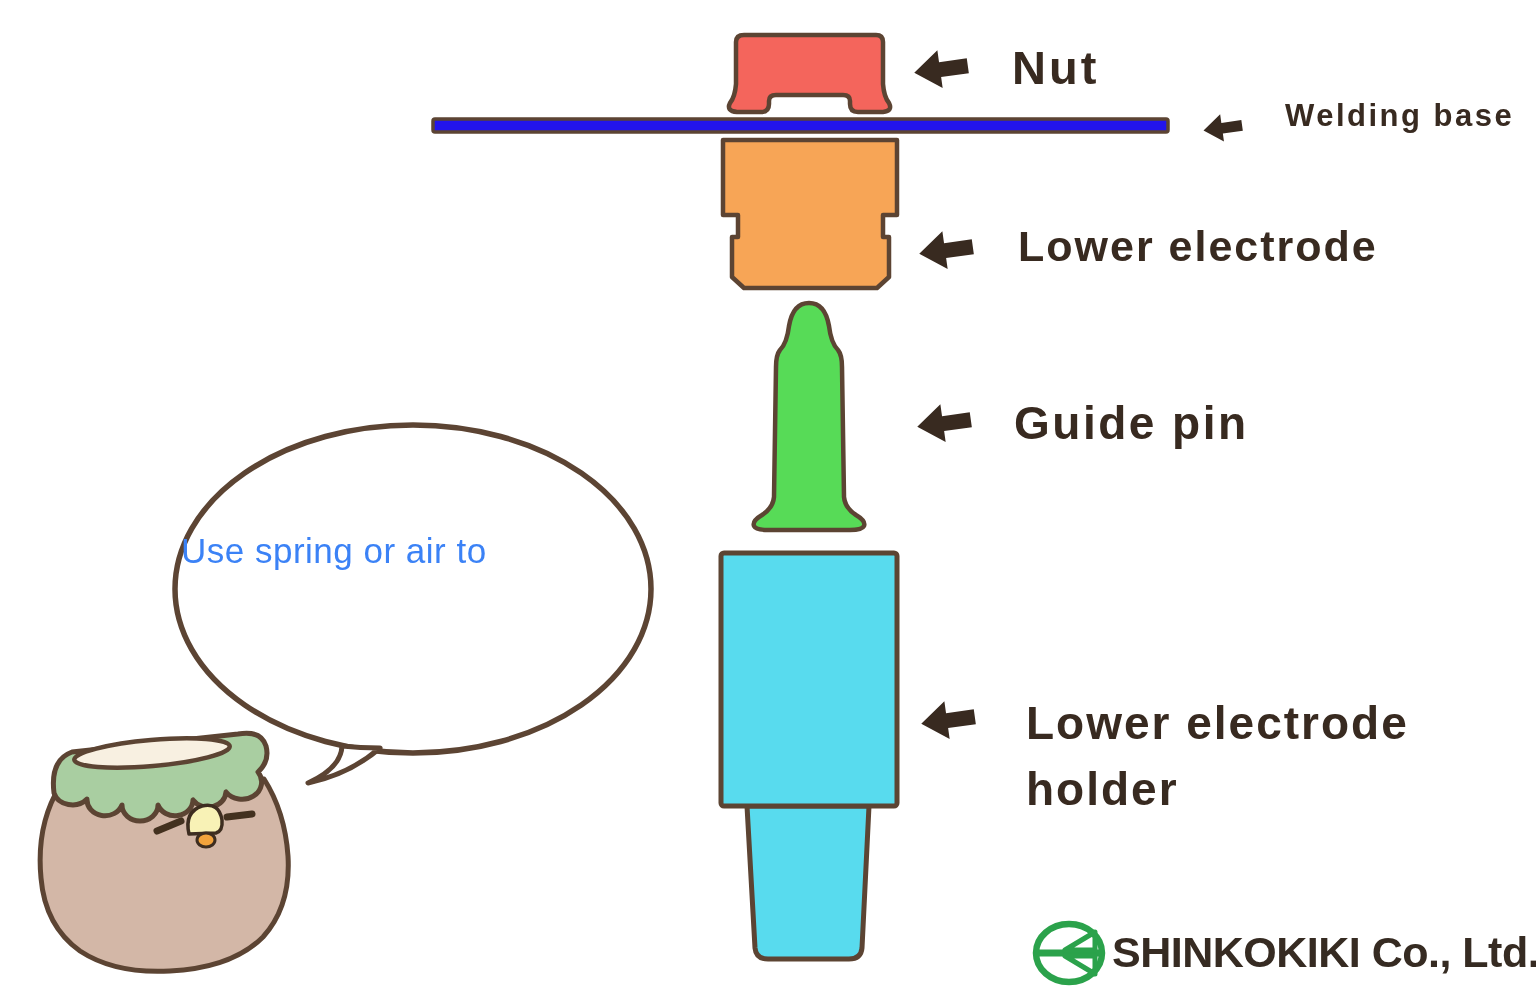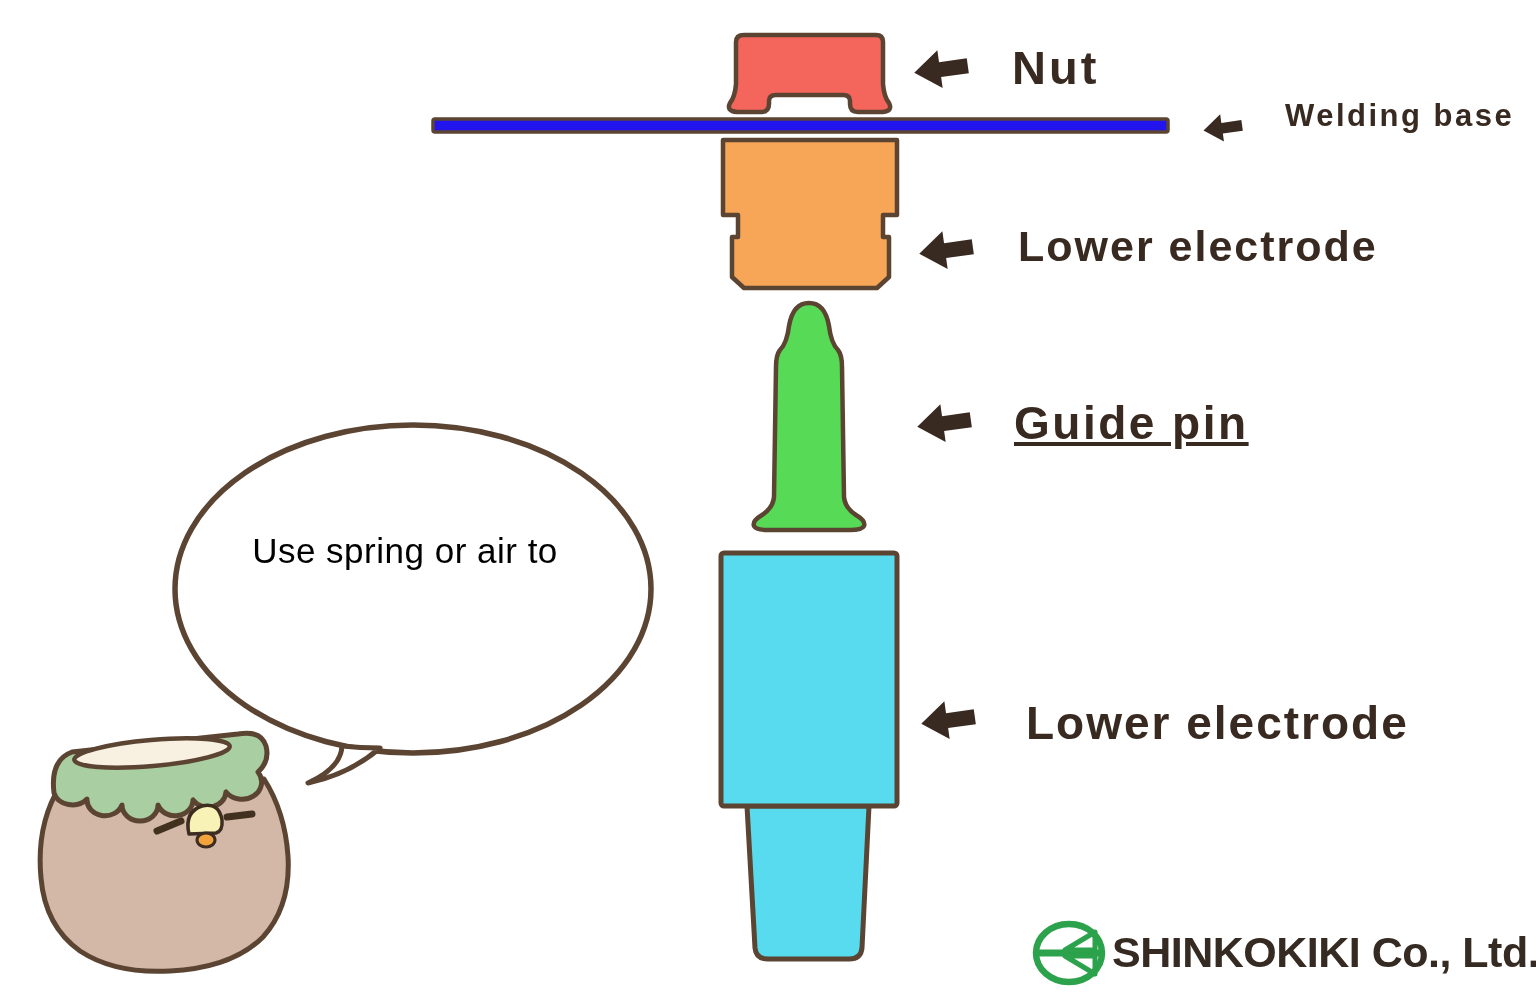--- a/index.html
+++ b/index.html
@@ -15,28 +15,27 @@
     position:absolute;
     font-family:"Liberation Sans", sans-serif;
     font-weight:700;
     color:#382A20;
     white-space:nowrap;
     letter-spacing:3px;
   }
   .lbl-nut{left:1012px;top:40px;font-size:47px;}
   .lbl-welding{left:1277px;top:90px;font-size:31px;line-height:51px;letter-spacing:2.5px;margin-left:8px;}
   .lbl-lower-electrode{left:1018px;top:222px;font-size:43px;letter-spacing:2px;}
-  .lbl-guide-pin{left:1014px;top:396px;font-size:46px;letter-spacing:2.5px;text-decoration:underline;}
+  .lbl-guide-pin{left:1014px;top:396px;font-size:46px;letter-spacing:2.5px;}
   .lbl-holder{left:1026px;top:690px;font-size:46px;line-height:66px;letter-spacing:2px;}
   .bubble-text{
-    position:absolute;left:165px;top:520px;width:480px;
-    text-align:center;
+    position:absolute;left:181px;top:520px;width:480px;
     font-size:35px;line-height:62px;font-weight:400;
     letter-spacing:0.5px;
-    color:#000000;
+    color:#3b82f6;
     white-space:nowrap;
   }
   .company-name{
     position:absolute;left:1112px;top:928px;
     font-size:43px;font-weight:700;letter-spacing:-0.5px;
     color:#362B22;white-space:nowrap;
   }
 </style>
 </head>
 <body>
@@ -98,20 +97,21 @@
   <div class="lbl lbl-welding">
     <div>Welding base</div>
   </div>
 
   <div class="lbl lbl-lower-electrode">Lower electrode</div>
 
   <div class="lbl lbl-guide-pin">Guide pin</div>
 
   <div class="lbl lbl-holder">
     <div>Lower electrode</div>
+    <div>holder</div>
   </div>
 
   <div class="bubble-text">
     <div>Use spring or air to</div>
   </div>
 
   <div class="company-name">SHINKOKIKI Co., Ltd.</div>
 
 </div>
 

